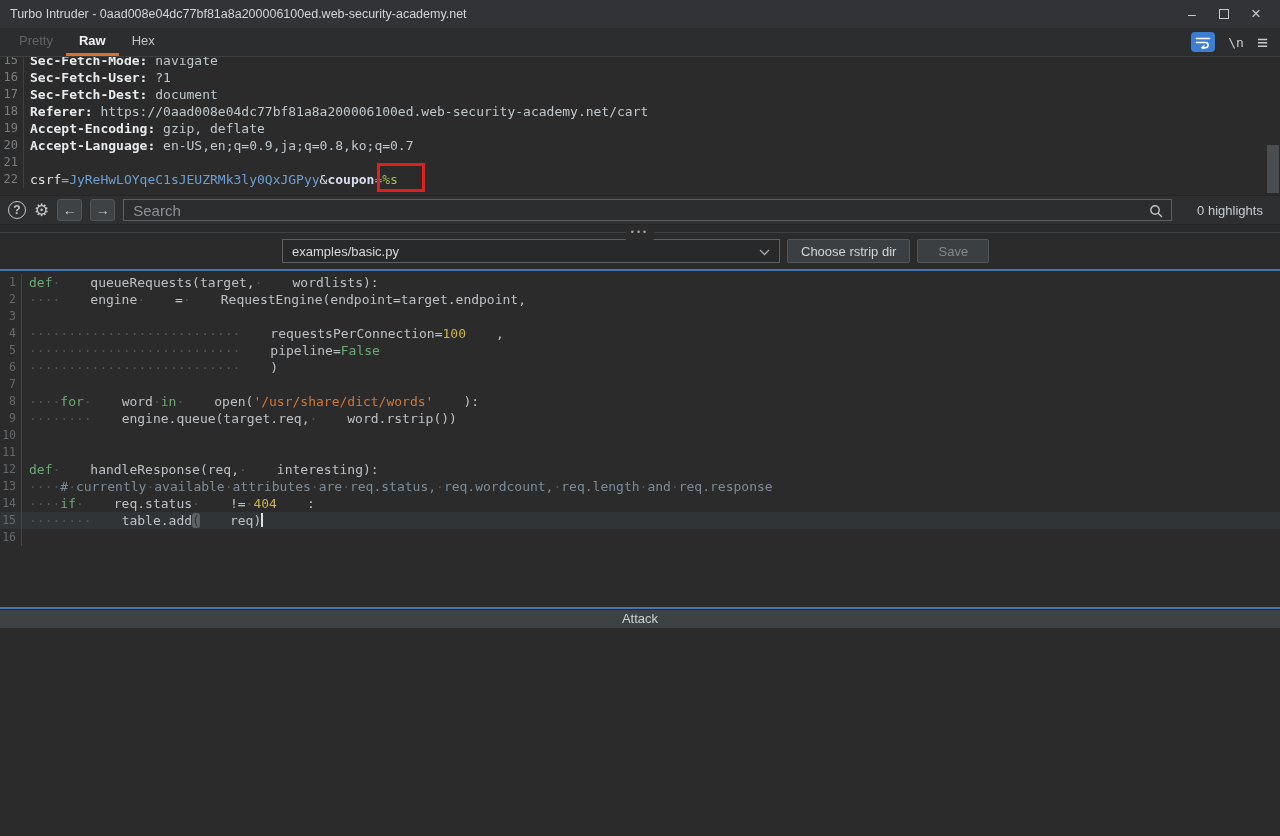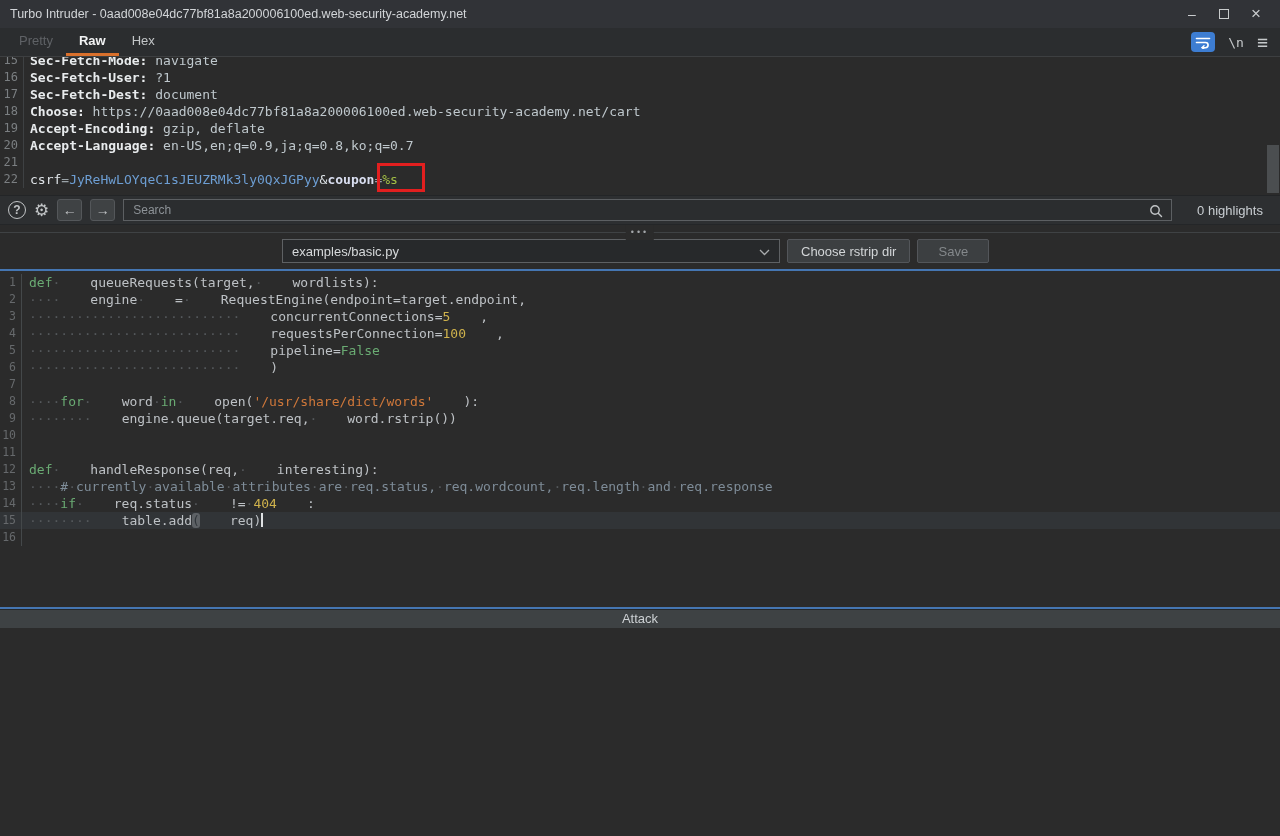--- a/index.html
+++ b/index.html
@@ -51,21 +51,21 @@
   
   .searchbar { flex:none; height:28px; background:#2d2f31; display:flex; align-items:center;
                gap:8px; padding:0 0 0 8px; }
   .help-icon { width:18px; height:18px; border:1.5px solid #c2c5c7; border-radius:50%; color:#c2c5c7;
                font-size:12px; font-weight:bold; display:flex; align-items:center; justify-content:center; }
   .gear-icon { color:#c2c5c7; font-size:17px; font-family:"DejaVu Sans",sans-serif; line-height:1; }
   .nav-btn { width:25px; height:22px; background:#3f4244; border:1px solid #54575a; border-radius:3px;
              color:#c2c5c7; font-size:14px; display:flex; align-items:center; justify-content:center; }
   .search-input { flex:1; height:22px; background:#2b2d2f; border:1px solid #5c5f62; display:flex;
                   align-items:center; padding:0 28px 0 9px; position:relative; }
-  .search-placeholder { color:#8d9297; font-size:12px; }
+  .search-placeholder { color:#8d9297; font-size:15px; }
   .mag-icon { position:absolute; right:7px; top:3px; }
   .highlights { flex:none; width:100px; text-align:center; color:#c9ced2; font-size:13px; }
 
   
   .splitter { flex:none; height:15px; position:relative; background:#2b2b2b; border-top:1px solid #242628; }
   .splitter .hline { position:absolute; left:0; right:0; top:7px; height:1px; background:#3f4244; }
   .splitter .dots { position:absolute; left:50%; top:0; transform:translateX(-50%); background:#2b2b2b;
                     color:#a4a7aa; font-size:9px; letter-spacing:3px; line-height:15px; padding:0 5px; z-index:1; }
 
   
@@ -133,21 +133,21 @@
       <span class="nl-icon">\n</span>
       <span class="menu-icon">≡</span>
     </div>
   </div>
 
   <div class="request-panel">
     <div class="request-lines" id="request-lines">
         <div class="rline"><span class="no">15</span><span class="code"><span class="hname">Sec-Fetch-Mode:</span><span class="hval"> navigate</span></span></div>
         <div class="rline"><span class="no">16</span><span class="code"><span class="hname">Sec-Fetch-User:</span><span class="hval"> ?1</span></span></div>
         <div class="rline"><span class="no">17</span><span class="code"><span class="hname">Sec-Fetch-Dest:</span><span class="hval"> document</span></span></div>
-        <div class="rline"><span class="no">18</span><span class="code"><span class="hname">Choose:</span><span class="hval"> https://0aad008e04dc77bf81a8a200006100ed.web-security-academy.net/cart</span></span></div>
+        <div class="rline"><span class="no">18</span><span class="code"><span class="hname">Referer:</span><span class="hval"> https://0aad008e04dc77bf81a8a200006100ed.web-security-academy.net/cart</span></span></div>
         <div class="rline"><span class="no">19</span><span class="code"><span class="hname">Accept-Encoding:</span><span class="hval"> gzip, deflate</span></span></div>
         <div class="rline"><span class="no">20</span><span class="code"><span class="hname">Accept-Language:</span><span class="hval"> en-US,en;q=0.9,ja;q=0.8,ko;q=0.7</span></span></div>
         <div class="rline"><span class="no">21</span><span class="code"></span></div>
         <div class="rline"><span class="no">22</span><span class="code"><span class="pname">csrf</span><span class="eq">=</span><span class="pval">JyReHwLOYqeC1sJEUZRMk3ly0QxJGPyy</span><span class="pname">&amp;</span><span class="pnameb">coupon</span><span class="eq">=</span><span class="payload">%s</span></span></div>
       </div>
     <div class="red-annotation"></div>
     <div class="req-scrollthumb"></div>
   </div>
 
   <div class="searchbar">
@@ -182,21 +182,21 @@
       </span>
     </div>
     <span class="btn">Choose rstrip dir</span>
     <span class="btn disabled">Save</span>
   </div>
 
   <div class="editor">
     <div id="editor-lines">
         <div class="cline"><span class="no">1</span><span class="code"><span class="kw">def</span><span class="ws">·</span><span class="txt">queueRequests(target,</span><span class="ws">·</span><span class="txt">wordlists):</span></span></div>
         <div class="cline"><span class="no">2</span><span class="code"><span class="ws">····</span><span class="txt">engine</span><span class="ws">·</span><span class="txt">=</span><span class="ws">·</span><span class="txt">RequestEngine(endpoint=target.endpoint,</span></span></div>
-        <div class="cline"><span class="no">3</span><span class="code"><span class="ws">···························</span><span class="txt">concurrentConnections=</span><span class="num">5</span><span class="txt">,</span></span></div>
+        <div class="cline"><span class="no">3</span></div>
         <div class="cline"><span class="no">4</span><span class="code"><span class="ws">···························</span><span class="txt">requestsPerConnection=</span><span class="num">100</span><span class="txt">,</span></span></div>
         <div class="cline"><span class="no">5</span><span class="code"><span class="ws">···························</span><span class="txt">pipeline=</span><span class="kw">False</span></span></div>
         <div class="cline"><span class="no">6</span><span class="code"><span class="ws">···························</span><span class="txt">)</span></span></div>
         <div class="cline"><span class="no">7</span><span class="code"></span></div>
         <div class="cline"><span class="no">8</span><span class="code"><span class="ws">····</span><span class="kw">for</span><span class="ws">·</span><span class="txt">word</span><span class="ws">·</span><span class="kw">in</span><span class="ws">·</span><span class="txt">open(</span><span class="str">'/usr/share/dict/words'</span><span class="txt">):</span></span></div>
         <div class="cline"><span class="no">9</span><span class="code"><span class="ws">········</span><span class="txt">engine.queue(target.req,</span><span class="ws">·</span><span class="txt">word.rstrip())</span></span></div>
         <div class="cline"><span class="no">10</span><span class="code"></span></div>
         <div class="cline"><span class="no">11</span><span class="code"></span></div>
         <div class="cline"><span class="no">12</span><span class="code"><span class="kw">def</span><span class="ws">·</span><span class="txt">handleResponse(req,</span><span class="ws">·</span><span class="txt">interesting):</span></span></div>
         <div class="cline"><span class="no">13</span><span class="code"><span class="ws">····</span><span class="cmt">#</span><span class="ws">·</span><span class="cmt">currently</span><span class="ws">·</span><span class="cmt">available</span><span class="ws">·</span><span class="cmt">attributes</span><span class="ws">·</span><span class="cmt">are</span><span class="ws">·</span><span class="cmt">req.status,</span><span class="ws">·</span><span class="cmt">req.wordcount,</span><span class="ws">·</span><span class="cmt">req.length</span><span class="ws">·</span><span class="cmt">and</span><span class="ws">·</span><span class="cmt">req.response</span></span></div>

